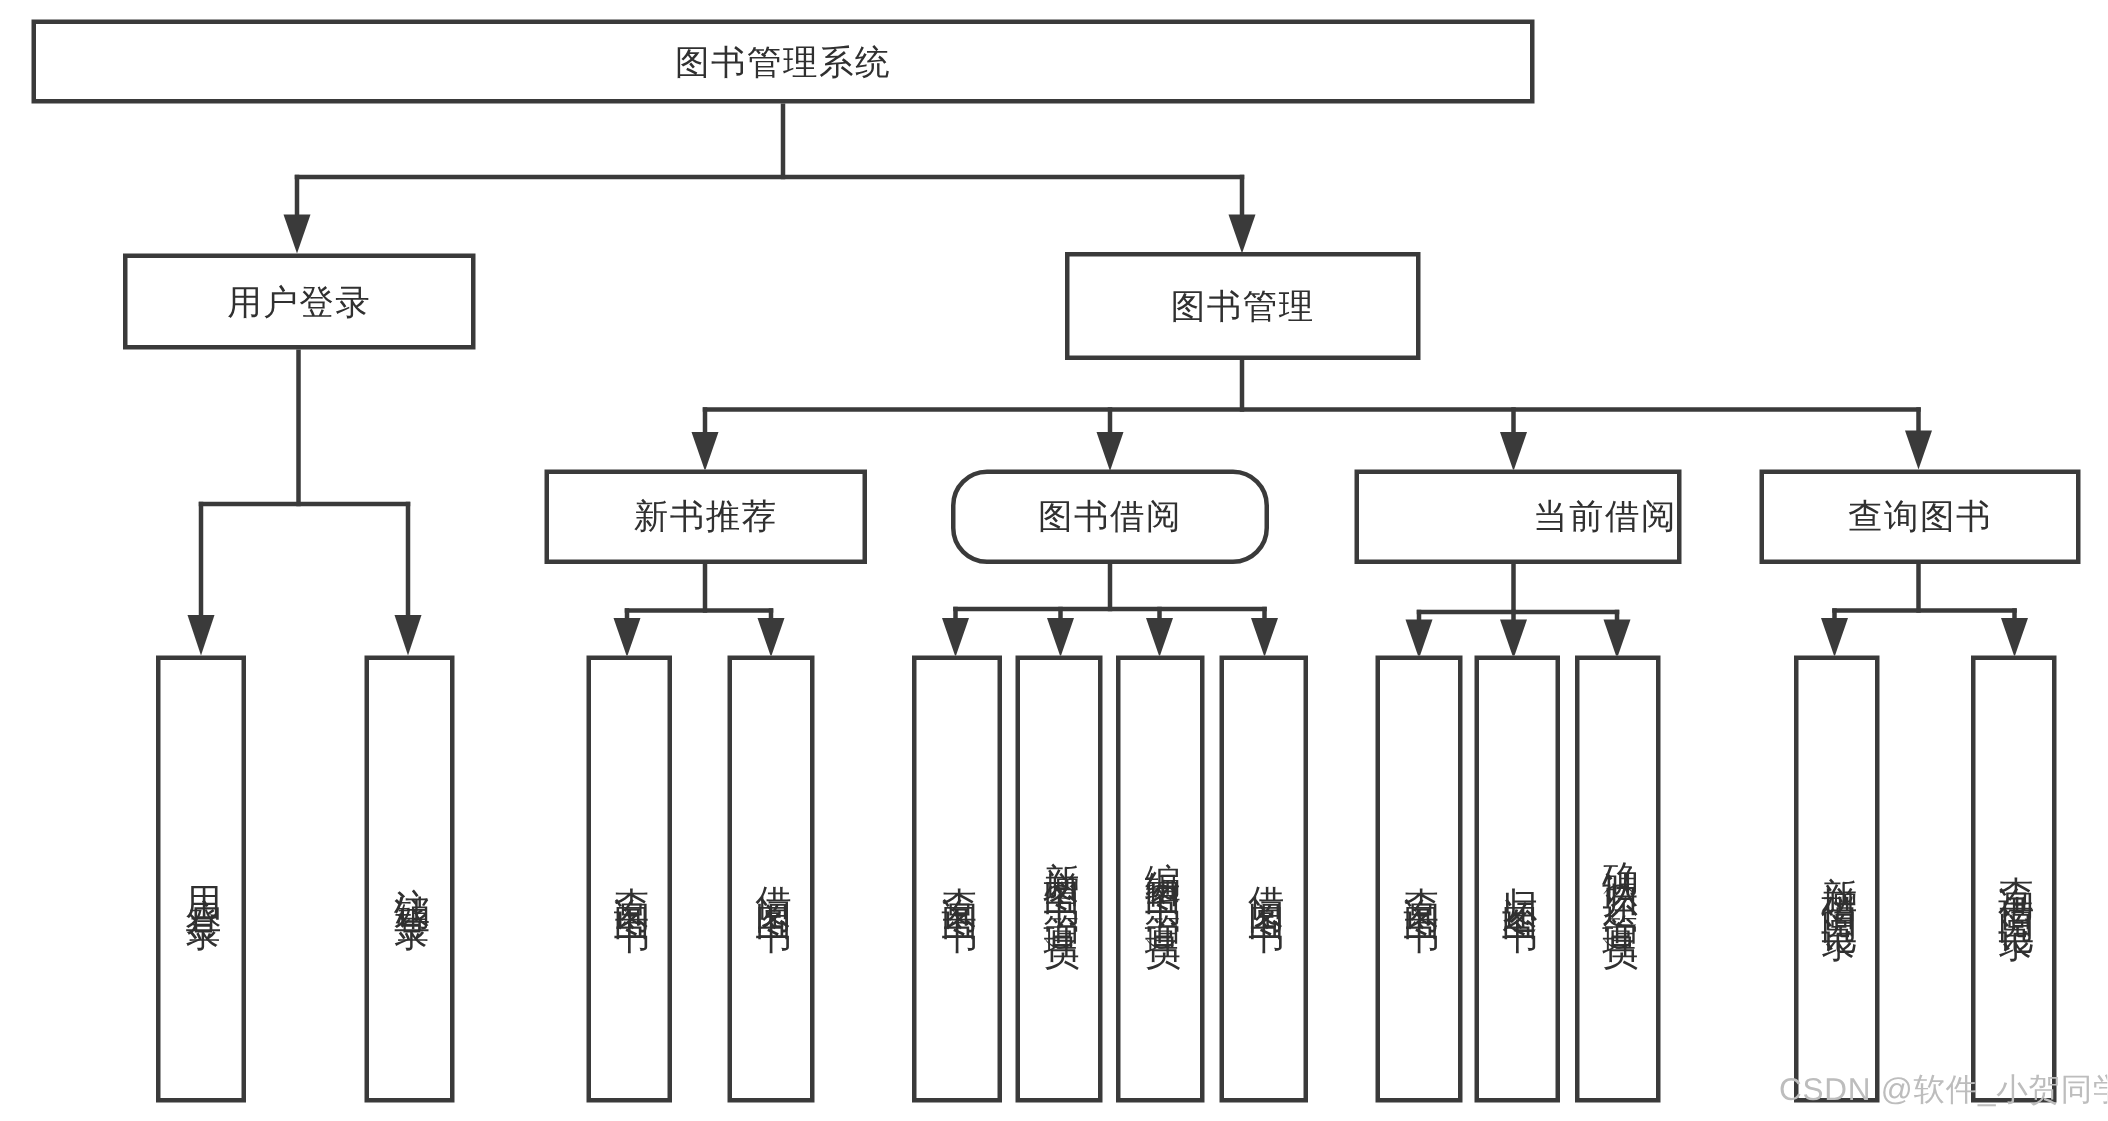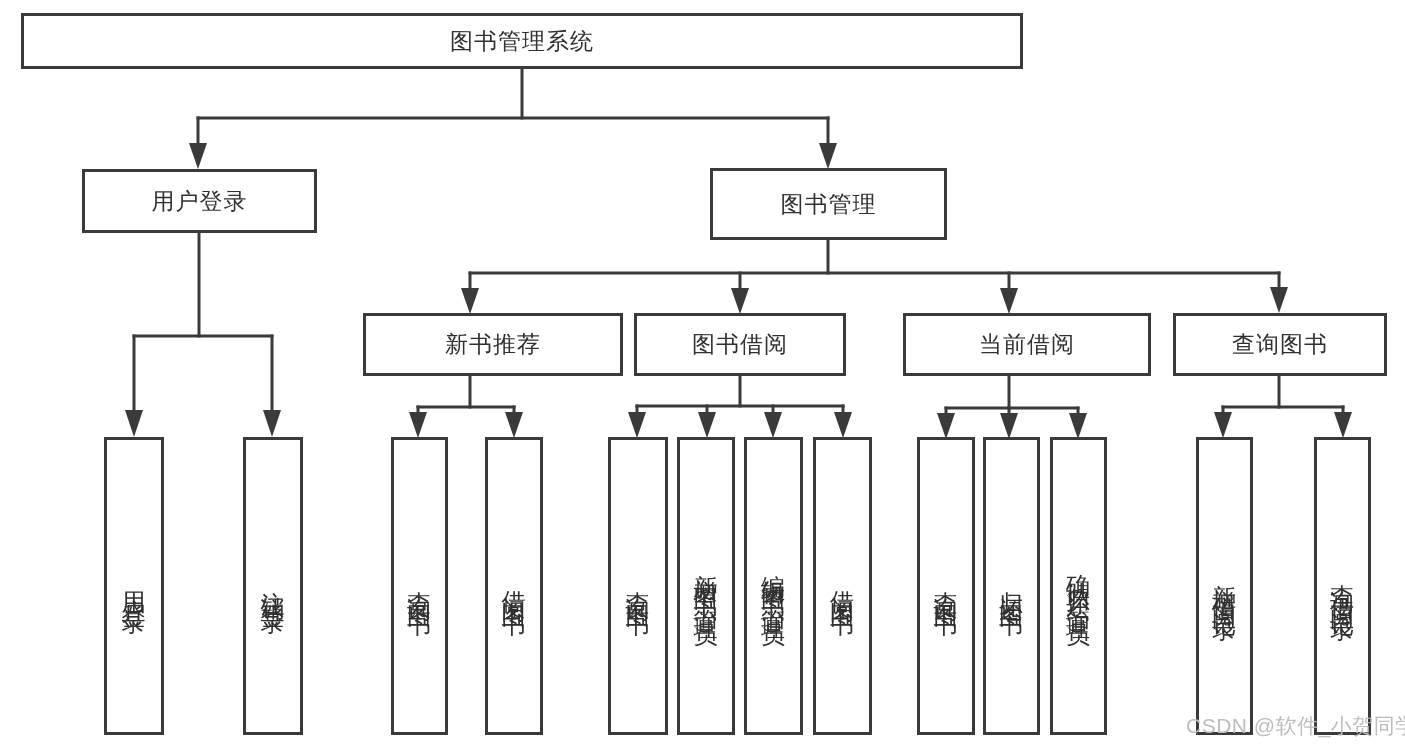--- a/index.html
+++ b/index.html
@@ -9,29 +9,30 @@
     font-family:"Liberation Sans", sans-serif;
   }
   #connectors { position:absolute; left:0; top:0; width:1405px; height:747px; }
   .box {
     position:absolute; box-sizing:border-box;
     border:3px solid var(--line,#3a3a3a);
     background:var(--background,#ffffff);
     display:flex; align-items:center; justify-content:center;
     color:var(--text,#303030);
     z-index:2;
+    font-family:Liberation Serif, serif;
   }
   .hlabel { font-size:23px; letter-spacing:1px; white-space:nowrap; }
   .root  { left:21px;  top:13px;  width:1002px; height:56px; }
   .n-userlogin { left:82px;  top:169px; width:235px; height:64px; }
   .n-bookmgmt  { left:710px; top:168px; width:237px; height:72px; }
   .lvl3 { top:313px; height:63px; }
-  .n-newbook  { left:363px;  width:260px; }
-  .n-borrow   { left:634px;  width:212px; }
-  .n-current  { left:903px;  width:248px; }
+  .n-newbook  { left:363px;  width:215px; }
+  .n-borrow   { left:634px;  width:212px;border-radius:24px; }
+  .n-current  { left:903px;  width:218px;justify-content:flex-end; }
   .n-records  { left:1173px; width:214px; }
   .leaf { top:437px; height:298px; }
   .vtext {
     writing-mode:vertical-lr; text-orientation:mixed;
     font-size:24px; line-height:1.05; letter-spacing:7px;
   }
   .watermark {
     position:absolute; left:1186px; top:712px;
     font-size:21px; letter-spacing:0.5px; white-space:nowrap;
     color:var(--watermark,#bdbdbd); z-index:5;

